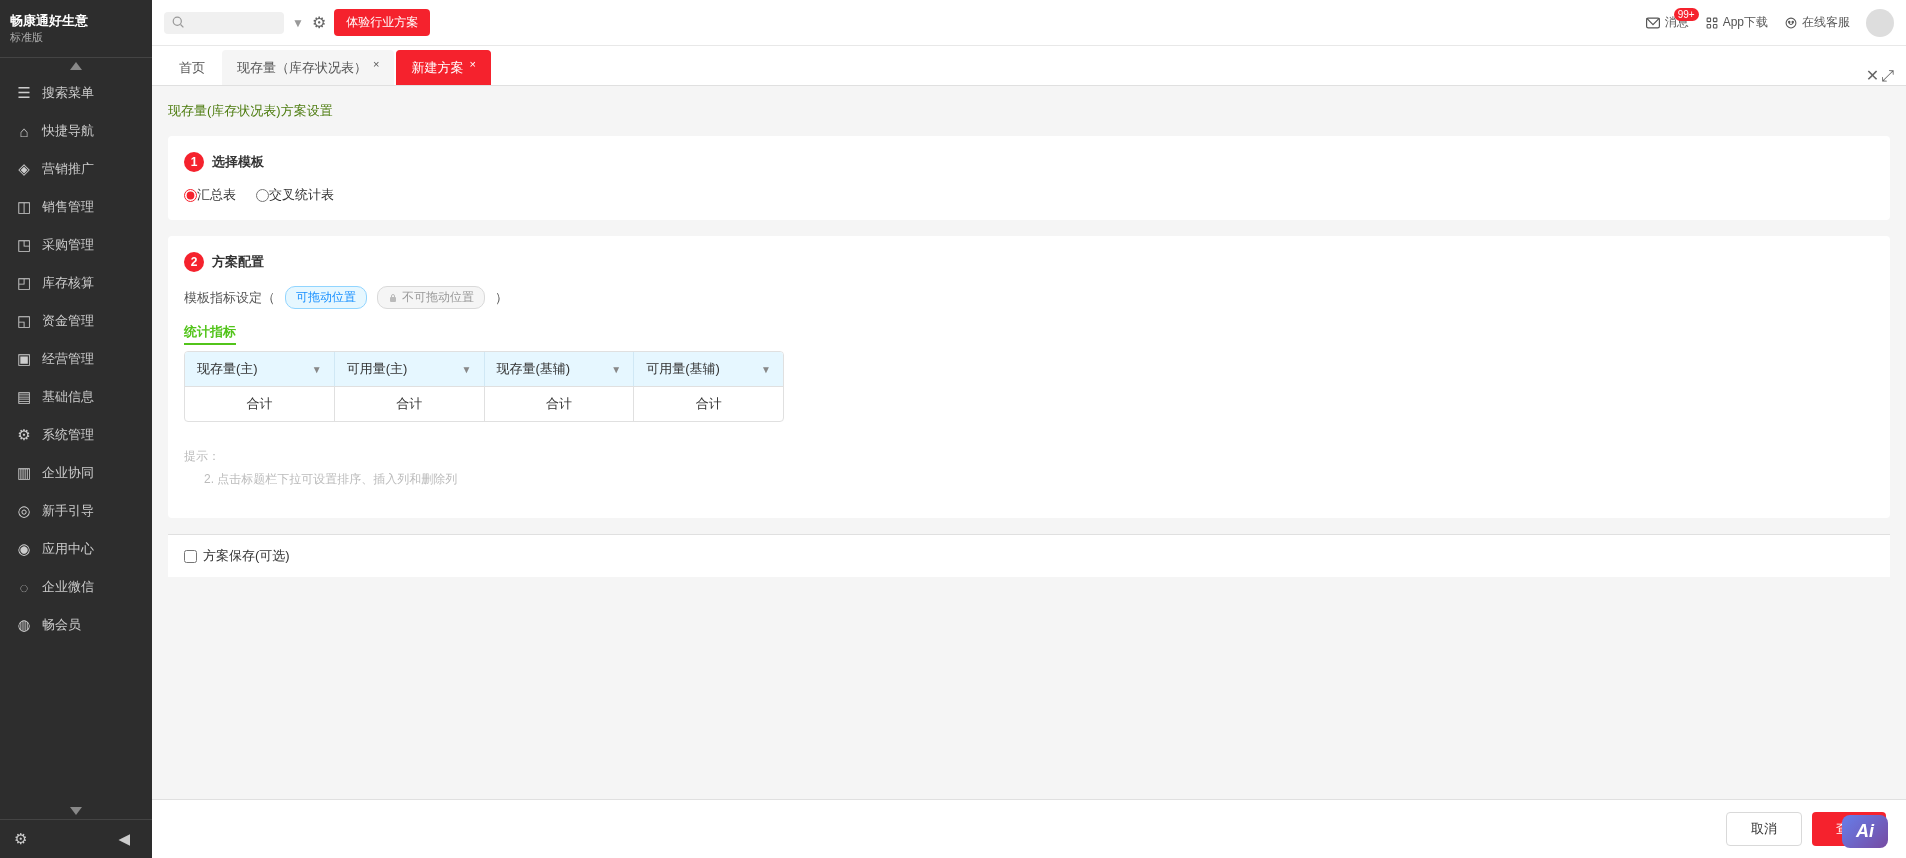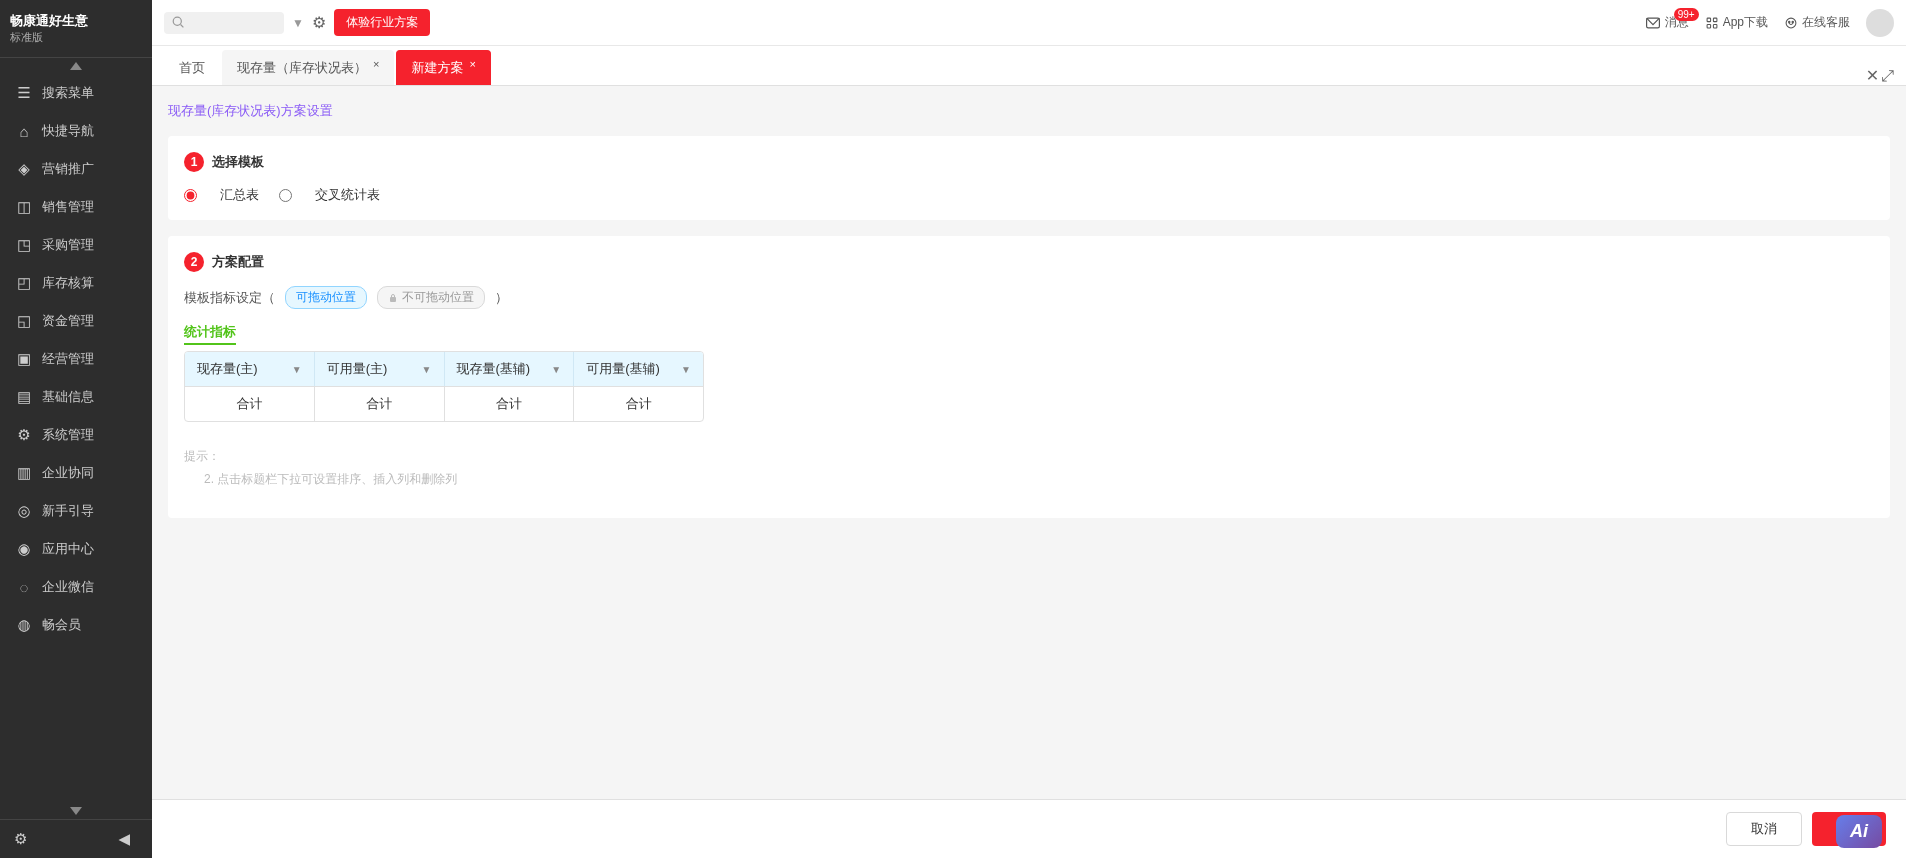--- a/index.html
+++ b/index.html
@@ -240,21 +240,21 @@
       background: none;
       border: none;
       cursor: pointer;
       font-size: 16px;
       color: #666;
     }
 
     
     .page-header {
       font-size: 13px;
-      color: #8b5cf6;
+      color: #4d7c0f;
       margin-bottom: 16px;
     }
 
     
     .section {
       background: #fff;
       border-radius: 4px;
       padding: 16px;
       margin-bottom: 16px;
     }
@@ -286,21 +286,21 @@
 
     
     .radio-group {
       display: flex;
       align-items: center;
       gap: 20px;
     }
     .radio-label {
       display: flex;
       align-items: center;
-      gap: 23px;
+      gap: 0;
       cursor: pointer;
       color: #333;
       font-size: 13px;
     }
     input[type="radio"] {
       accent-color: #f5222d;
       cursor: pointer;
     }
     .form-label {
       font-size: 13px;
@@ -372,21 +372,21 @@
       font-weight: bold;
       margin-bottom: 6px;
       border-bottom: 2px solid #52c41a;
       display: inline-block;
       padding-bottom: 2px;
     }
     .stats-table {
       border: 1px solid #e0e0e0;
       border-radius: 4px;
       overflow: hidden;
-      width: 520px;
+      width: 600px;
     }
     .stats-table-header {
       display: flex;
       background: #e6f7ff;
     }
     .stats-col-header {
       flex: 1;
       padding: 8px 12px;
       display: flex;
       align-items: center;
@@ -479,21 +479,21 @@
       border-radius: 4px;
       padding: 7px 24px;
       font-size: 13px;
       cursor: pointer;
     }
 
     
     .ai-badge {
       position: fixed;
       bottom: 10px;
-      right: 24px;
+      right: 18px;
       background: linear-gradient(135deg, #667eea 0%, #764ba2 100%);
       color: #fff;
       font-size: 18px;
       font-weight: bold;
       font-style: italic;
       border-radius: 8px;
       padding: 6px 14px;
       z-index: 999;
     }
   </style>
@@ -725,20 +725,24 @@
 
       <div class="tips-section">
         <div class="tips-title">提示：</div>
         <div class="tips-item">
           <span class="tips-num">　</span>
           <span>2. 点击标题栏下拉可设置排序、插入列和删除列</span>
         </div>
       </div>
     </div>
 
+    <div class="save-option">
+      <input type="checkbox" id="save-check" style="">
+      <label for="save-check">方案保存(可选)</label>
+    </div>
 
   </div>
 
   <div class="bottom-bar">
     <button class="btn-cancel">取消</button>
     <button class="btn-query">查询</button>
   </div>
 </div>
 
 <div class="ai-badge">Ai</div>

